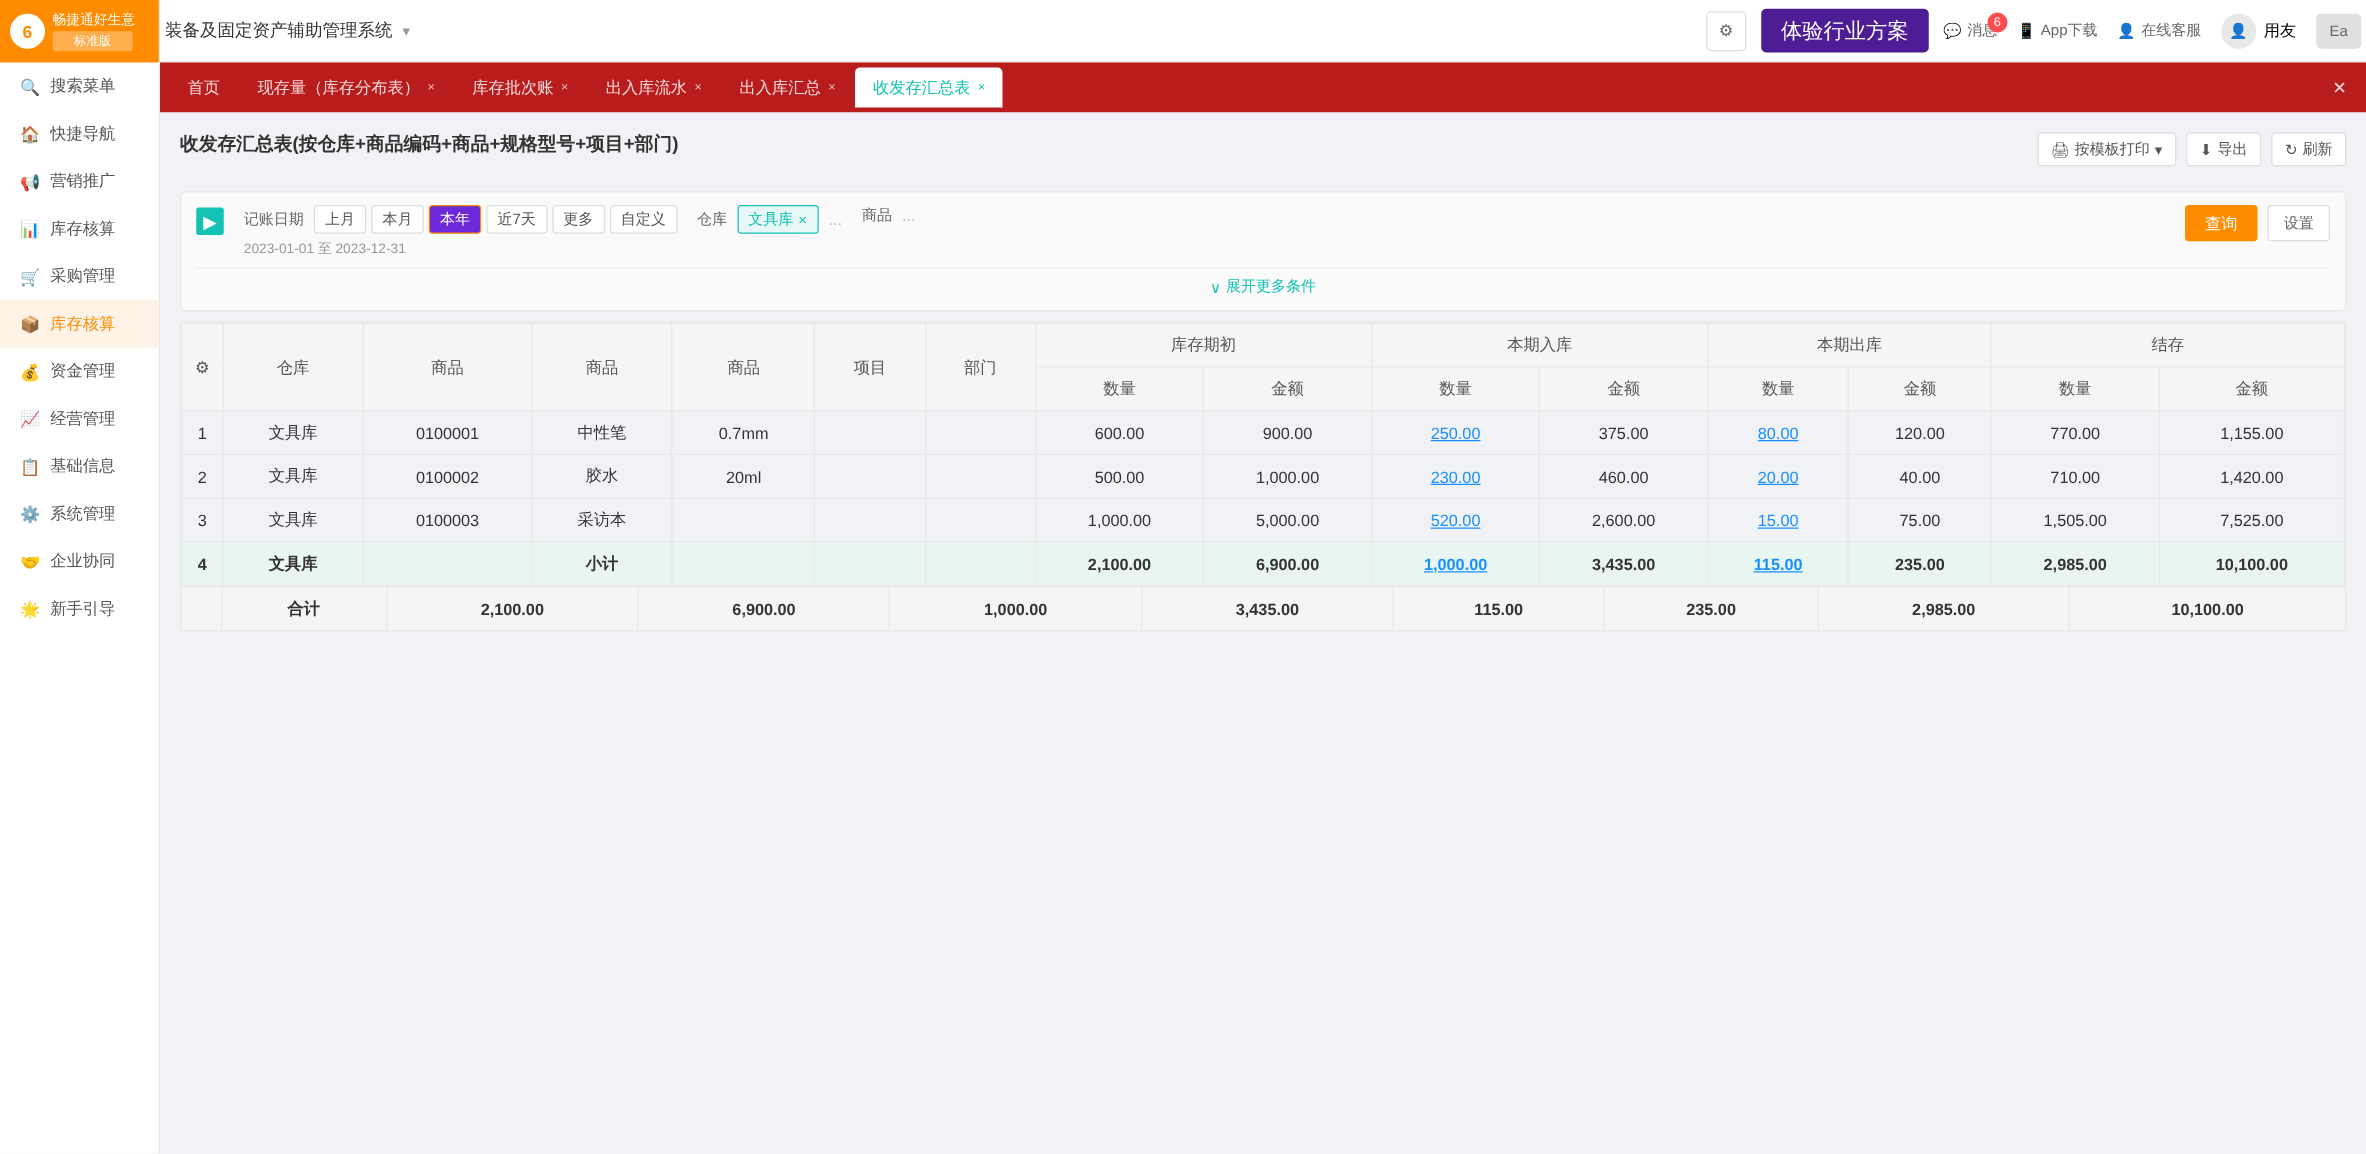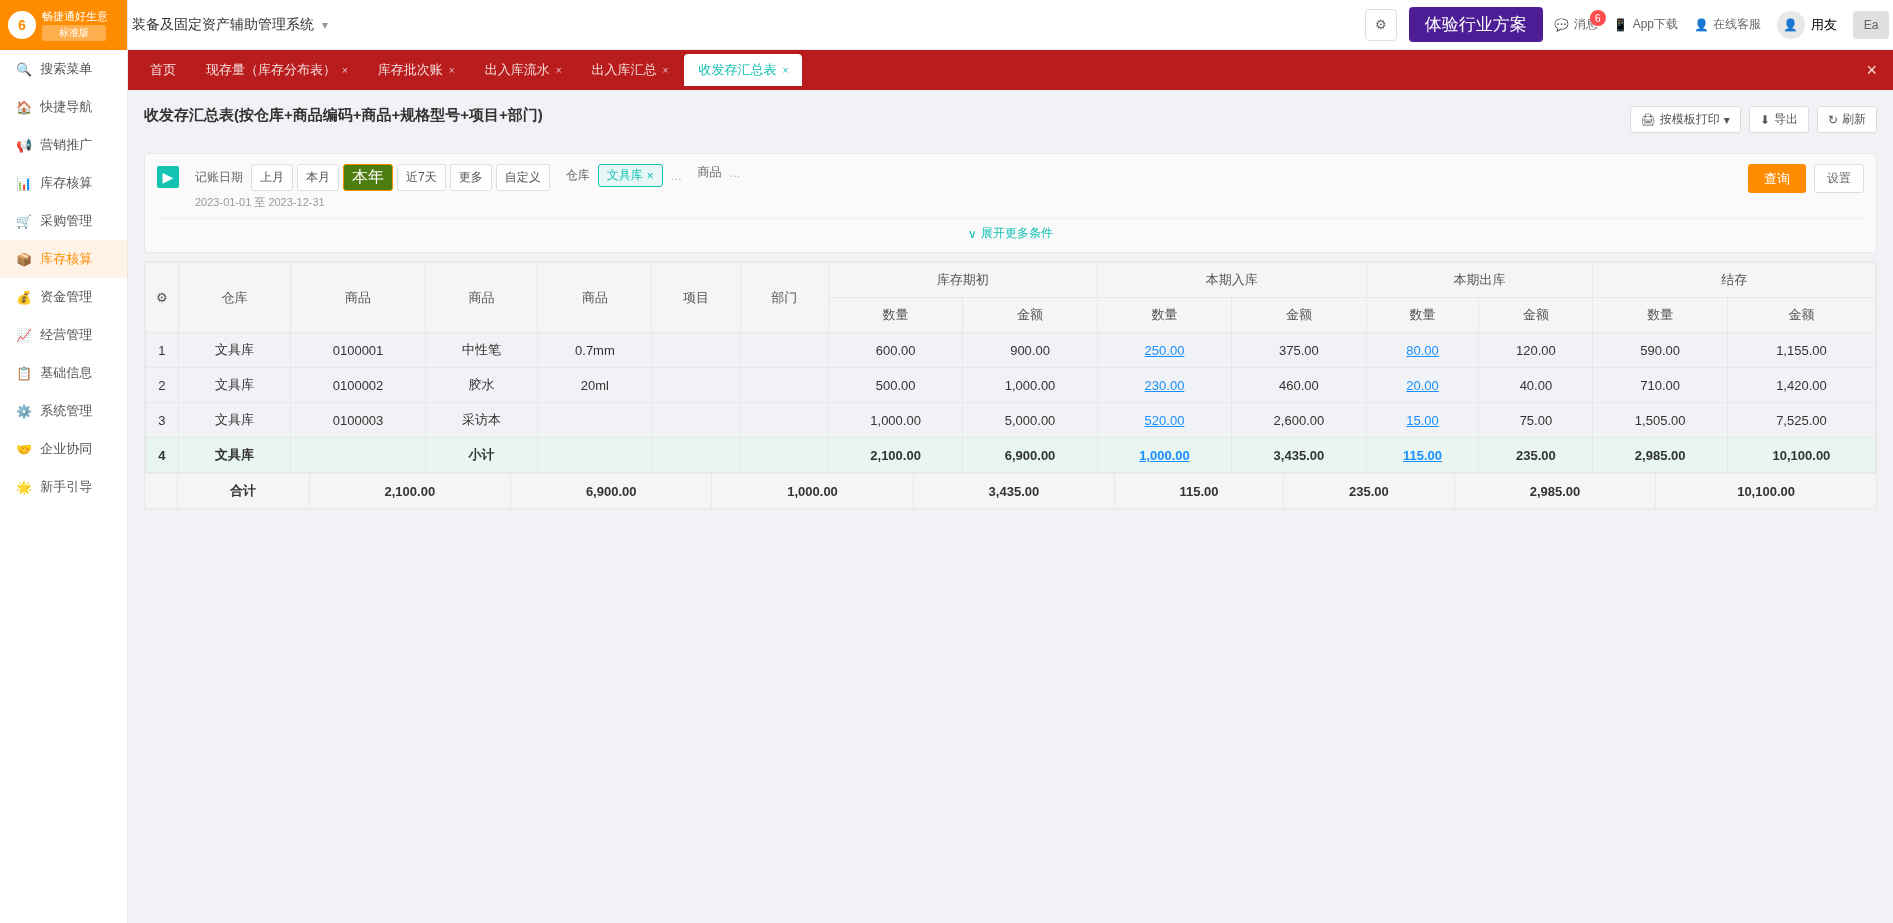--- a/index.html
+++ b/index.html
@@ -209,21 +209,21 @@
       <div style="border:1px solid #e8e8e8; border-radius:4px; padding:10px 12px; background:#fafafa; margin-bottom:8px;">
         <div style="display:flex; align-items:flex-start; gap:16px;">
           <div style="width:22px; height:22px; background:#13c2b3; color:#fff; display:flex; align-items:center; justify-content:center; border-radius:2px; cursor:pointer; font-size:14px; flex-shrink:0; margin-top:2px;">▶</div>
 
           <div style="display:flex; flex-direction:column; gap:4px;justify-content:flex-end;">
             <div style="display:flex; align-items:center; gap:8px;">
               <span style="color:#666; font-size:12px; white-space:nowrap;">记账日期</span>
               <div style="display:flex; gap:4px;">
                 <button style="padding:2px 8px; border:1px solid #ddd; border-radius:3px; cursor:pointer; font-size:12px; color:#555; background:#fff;">上月</button>
                 <button style="padding:2px 8px; border:1px solid #ddd; border-radius:3px; cursor:pointer; font-size:12px; color:#555; background:#fff;">本月</button>
-                <button style="padding:2px 8px; border:1px solid #ddd; border-radius:3px; cursor:pointer; font-size:16px; color:#fff; background:#4d7c0f; border-color:#ff8c00;">本年</button>
+                <button style="padding:2px 8px; border:1px solid #ddd; border-radius:3px; cursor:pointer; font-size:12px; color:#fff; background:#6d28d9; border-color:#ff8c00;">本年</button>
                 <button style="padding:2px 8px; border:1px solid #ddd; border-radius:3px; cursor:pointer; font-size:12px; color:#555; background:#fff;">近7天</button>
                 <button style="padding:2px 8px; border:1px solid #ddd; border-radius:3px; cursor:pointer; font-size:12px; color:#555; background:#fff;">更多</button>
                 <button style="padding:2px 8px; border:1px solid #ddd; border-radius:3px; cursor:pointer; font-size:12px; color:#555; background:#fff;">自定义</button>
               </div>
             </div>
             <div style="font-size:11px; color:#999;">2023-01-01 至 2023-12-31</div>
           </div>
 
           <div style="display:flex; align-items:center; gap:8px;">
             <span style="color:#666; font-size:12px;">仓库</span>
@@ -290,21 +290,21 @@
                 <td>中性笔</td>
                 <td>0.7mm</td>
                 <td></td>
                 <td></td>
                 <td>600.00</td>
                 <td>900.00</td>
                 <td><span class="link-text">250.00</span></td>
                 <td>375.00</td>
                 <td><span class="link-text">80.00</span></td>
                 <td>120.00</td>
-                <td>590.00</td>
+                <td>770.00</td>
                 <td>1,155.00</td>
               </tr>
               <tr>
                 <td>2</td>
                 <td>文具库</td>
                 <td>0100002</td>
                 <td>胶水</td>
                 <td>20ml</td>
                 <td></td>
                 <td></td>

